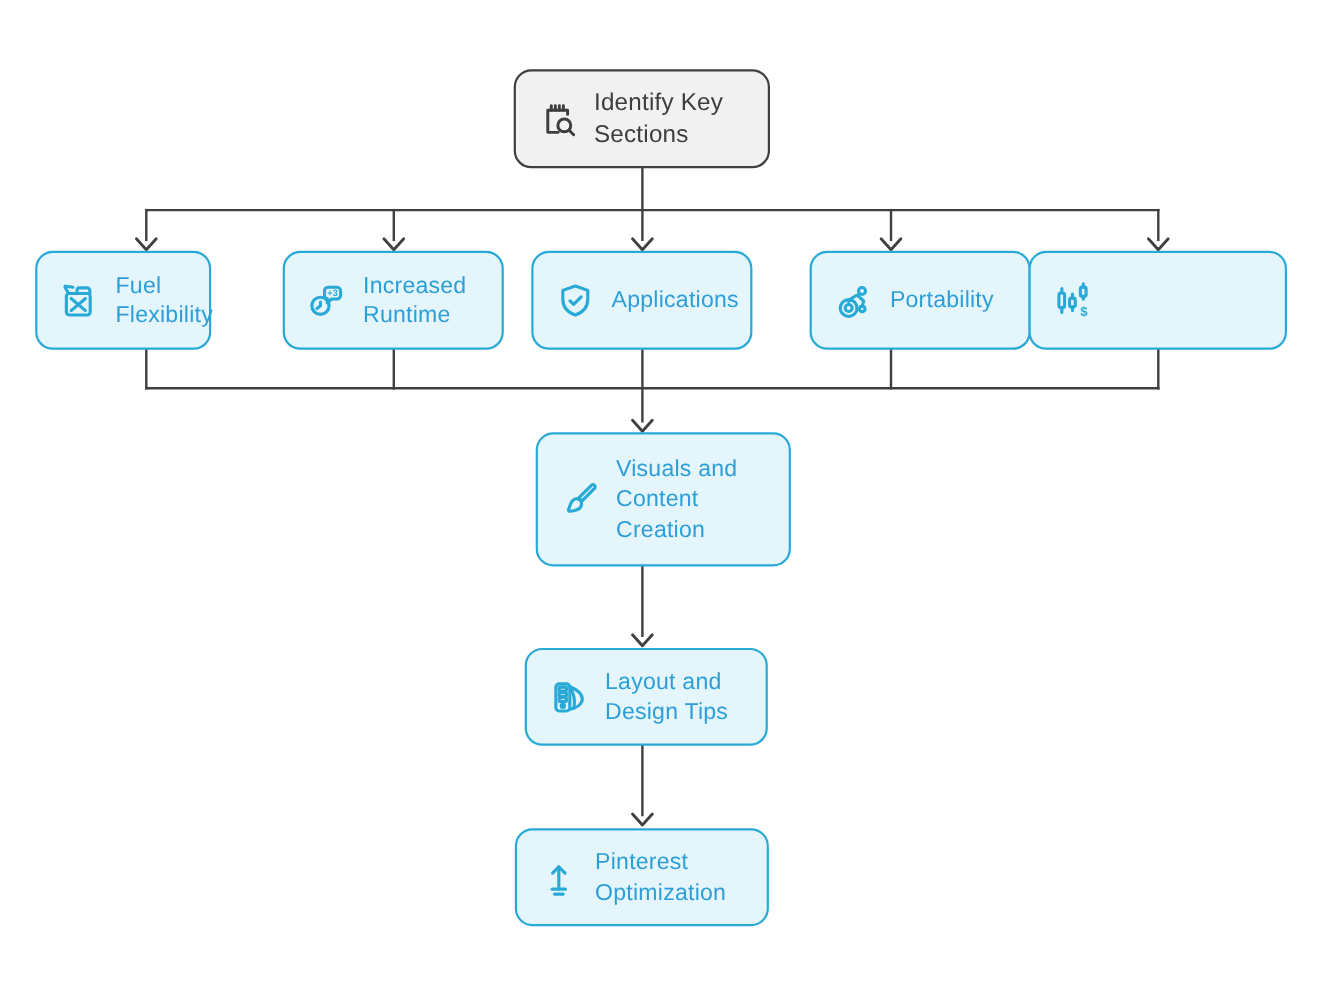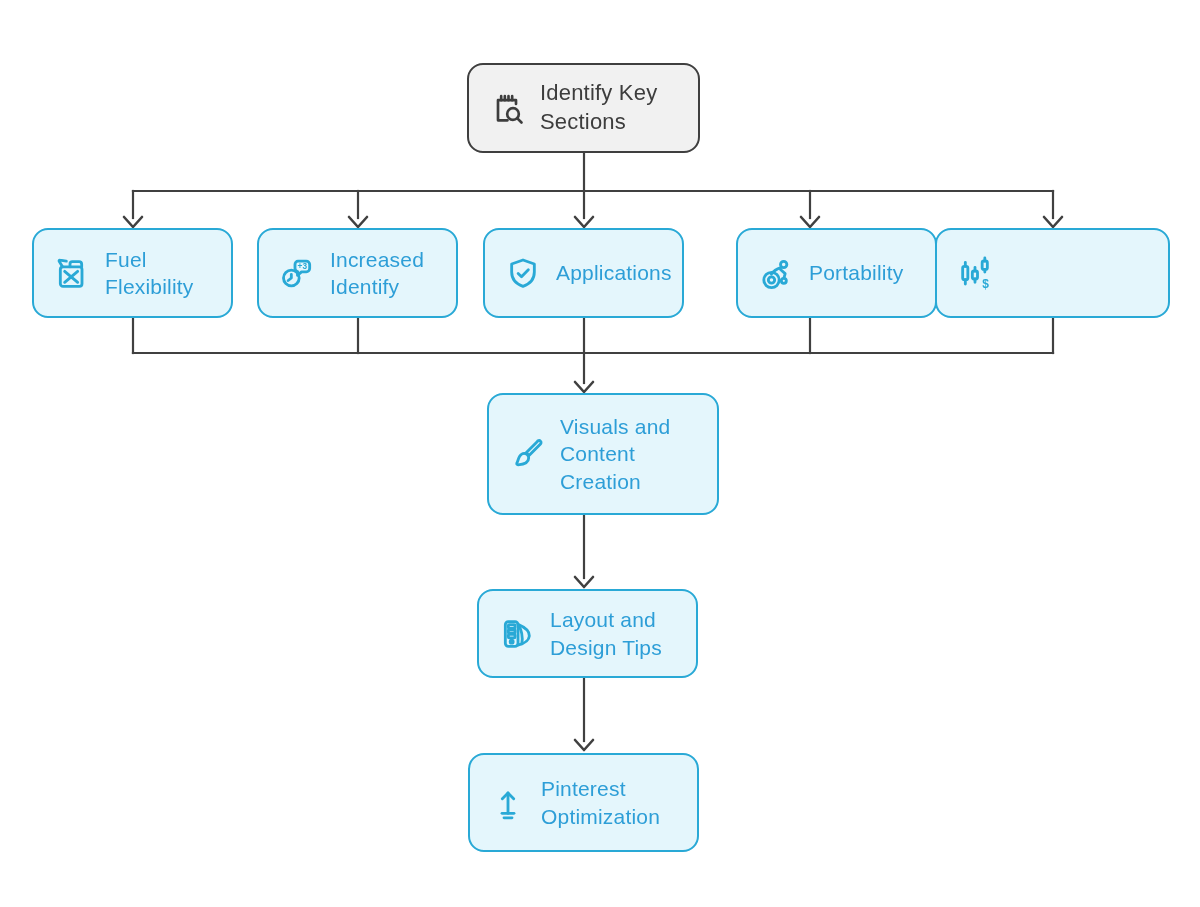--- a/index.html
+++ b/index.html
@@ -64,21 +64,21 @@
         <path d="M17.4 9.6 V7.3 H6.6 V19.4 H12.3"></path>
         <path d="M8.5 4.9 V7.3 M10.7 4.9 V7.3 M12.9 4.9 V7.3 M15.1 4.9 V7.3"></path>
         <circle cx="15.6" cy="15.6" r="3.5"></circle>
         <path d="M18.2 18.2 L20.7 20.7"></path>
       </svg>
     </span>
     <span class="label">Identify Key
 Sections</span>
   </div>
 
-  <div class="node blue" style="left:32px;top:228px;width:201px;height:90px">
+  <div class="node blue" style="left:32px;top:228px;width:160px;height:90px">
     <span class="icon">
       <svg width="40" height="40" viewBox="0 0 24 24" stroke="currentColor" fill="none" stroke-width="1.7" stroke-linecap="round" stroke-linejoin="round">
         <rect x="5" y="8.3" width="13" height="11.7" rx="1.6"></rect>
         <path d="M7.6 11 L15.4 17.6 M15.4 11 L7.6 17.6"></path>
         <path d="M6.3 8.3 L4.3 5 C4.1 4.6 4.4 4.2 4.8 4.3 L8.6 4.9"></path>
         <path d="M10.8 8.3 V6.6 C10.8 5.8 11.4 5.2 12.2 5.2 H16.2 C17.1 5.2 17.8 5.9 17.8 6.8 V8.3"></path>
       </svg>
     </span>
     <span class="label">Fuel
 Flexibility</span>
@@ -87,21 +87,21 @@
   <div class="node blue" style="left:257px;top:228px;width:201px;height:90px">
     <span class="icon">
       <svg width="40" height="40" viewBox="0 0 24 24" stroke="currentColor" fill="none" stroke-width="1.7" stroke-linecap="round" stroke-linejoin="round">
         <circle cx="8.6" cy="15" r="4.7"></circle>
         <path d="M8.6 12.9 V15 L6.7 16.5"></path>
         <path d="M12.6 4.9 H17.6 C18.7 4.9 19.6 5.8 19.6 6.9 V9.3 C19.6 10.4 18.7 11.3 17.6 11.3 H14.7 L12.3 13.4 L12.4 11.2 C11.5 11 10.8 10.2 10.8 9.2 V6.9 C10.8 5.8 11.6 4.9 12.6 4.9 Z" fill="#e4f6fc"></path>
         <text x="15.2" y="9.9" font-size="5" font-weight="bold" fill="currentColor" stroke="none" text-anchor="middle" font-family="Liberation Sans, sans-serif">+3</text>
       </svg>
     </span>
     <span class="label">Increased
-Identify</span>
+Runtime</span>
   </div>
 
   <div class="node blue" style="left:483px;top:228px;width:201px;height:90px">
     <span class="icon">
       <svg width="40" height="40" viewBox="0 0 24 24" stroke="currentColor" fill="none" stroke-width="1.7" stroke-linecap="round" stroke-linejoin="round">
         <path d="M12 4.2 L18.8 6.6 V11.4 C18.8 15.6 16 18.6 12 20 C8 18.6 5.2 15.6 5.2 11.4 V6.6 Z"></path>
         <path d="M9.1 12.3 L11.1 14.2 L15.2 10.1"></path>
       </svg>
     </span>
     <span class="label">Applications</span>
@@ -156,21 +156,21 @@
         <rect x="6.8" y="12.2" width="4" height="2.1" rx="0.5"></rect>
         <circle cx="8.8" cy="16.6" r="0.9"></circle>
         <path d="M12.6 6.2 C16.9 8 19.6 10.7 19.4 13.2 C19.2 15.6 16.4 17.7 12.6 18.6"></path>
         <path d="M12.7 6.4 C14.8 9.6 15.6 13.4 14.9 17.9"></path>
       </svg>
     </span>
     <span class="label">Layout and
 Design Tips</span>
   </div>
 
-  <div class="node blue" style="left:468px;top:753px;width:231px;height:99px">
+  <div class="node blue" style="left:468px;top:753px;width:231px;height:89px">
     <span class="icon">
       <svg width="40" height="40" viewBox="0 0 24 24" stroke="currentColor" fill="none" stroke-width="1.7" stroke-linecap="round" stroke-linejoin="round">
         <path d="M12 18.2 V6"></path>
         <path d="M8.6 9.4 L12 6 L15.4 9.4"></path>
         <path d="M8.4 18.2 H15.6"></path>
         <path d="M9.6 20.9 H14.4"></path>
       </svg>
     </span>
     <span class="label">Pinterest
 Optimization</span>

